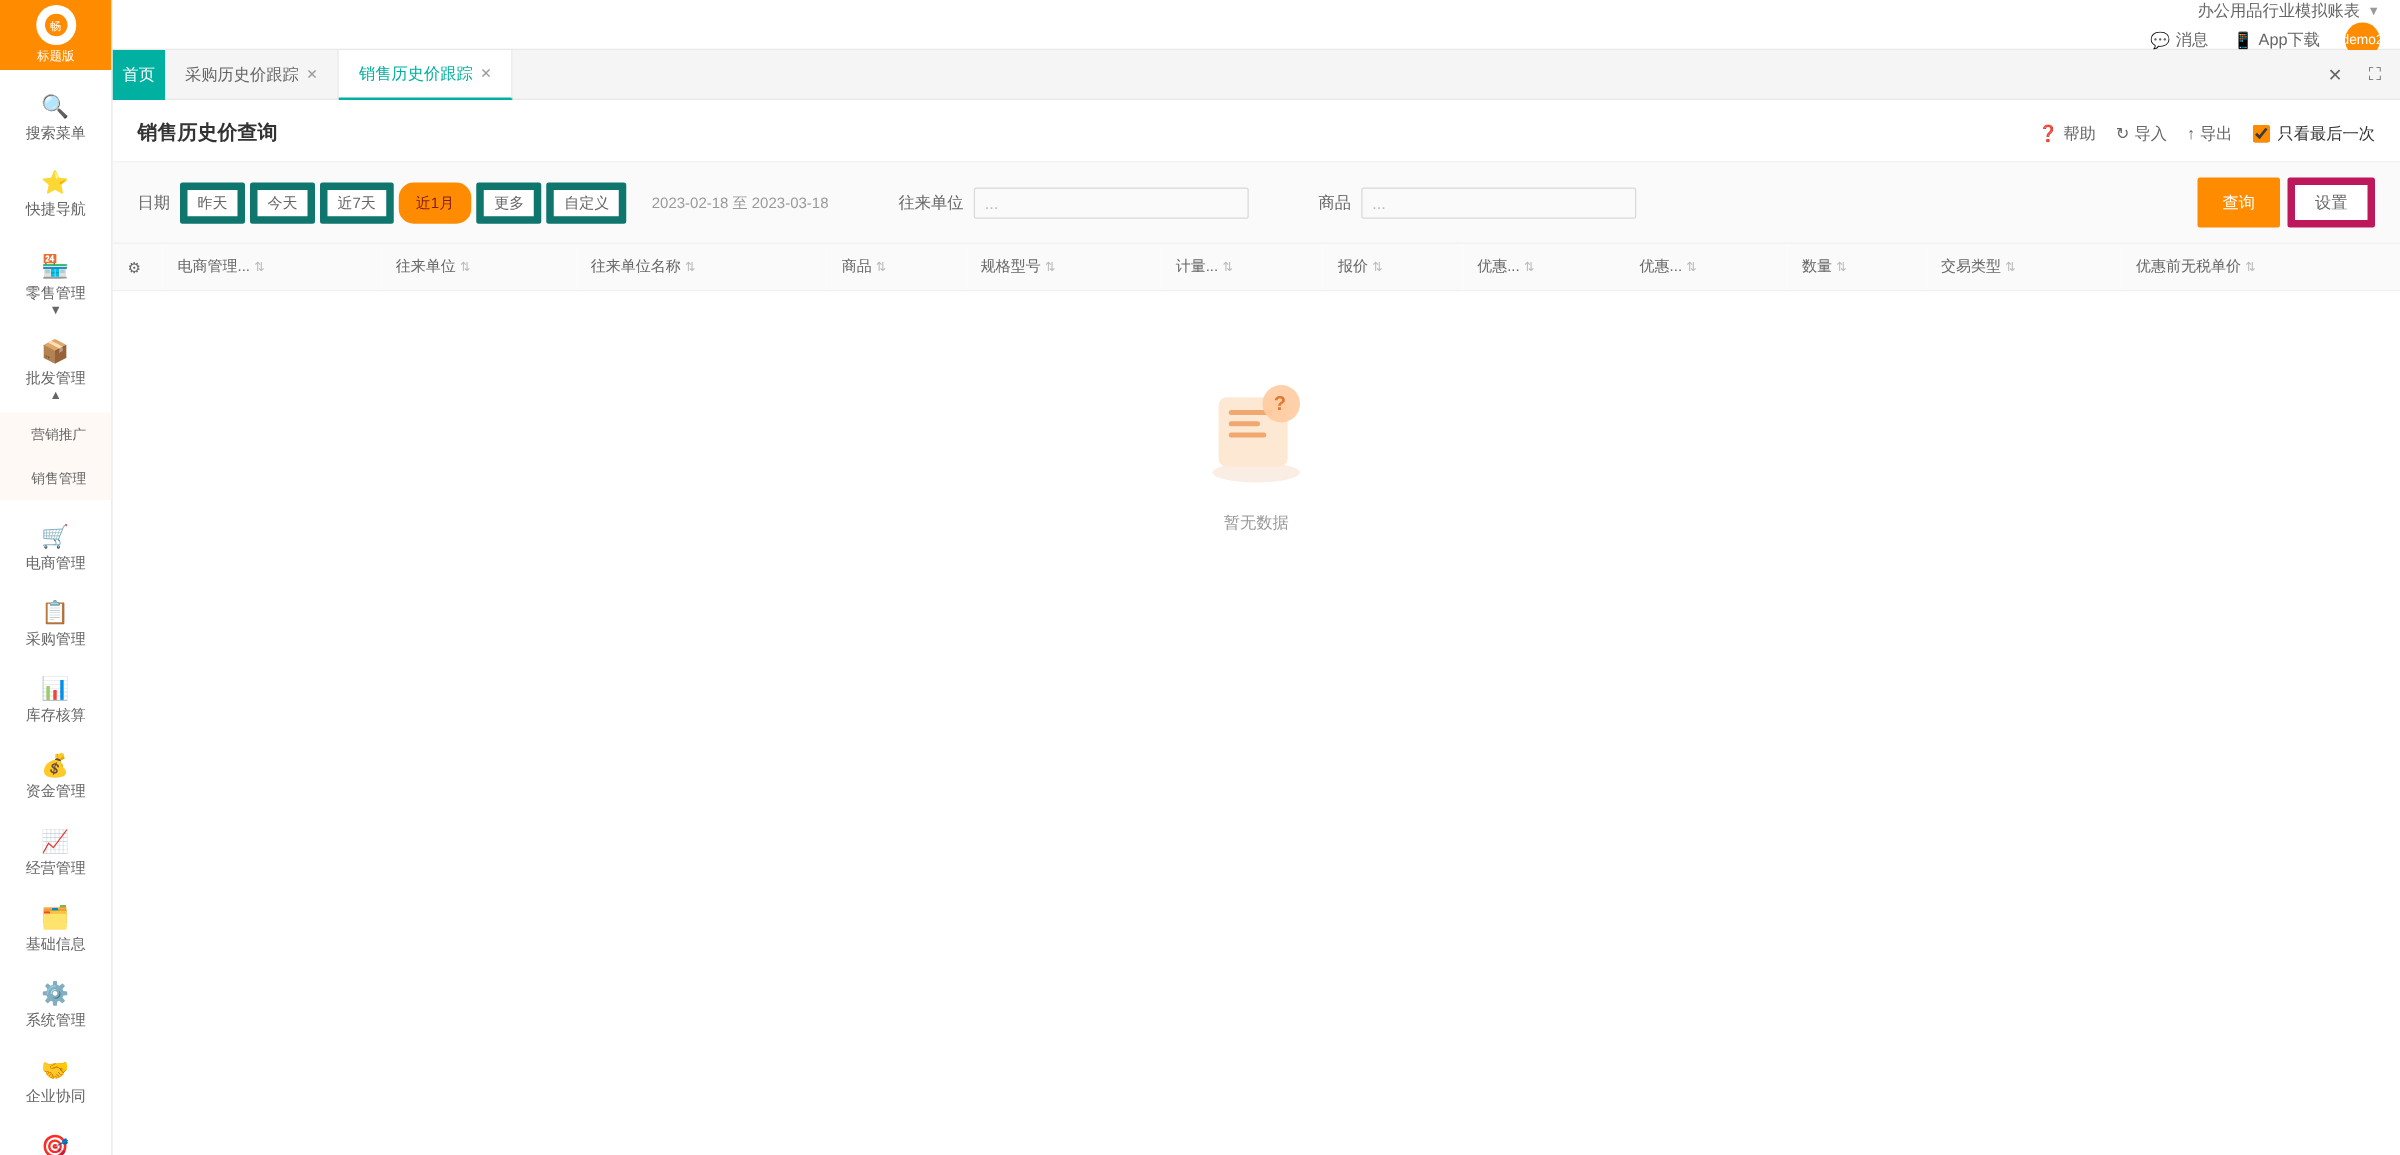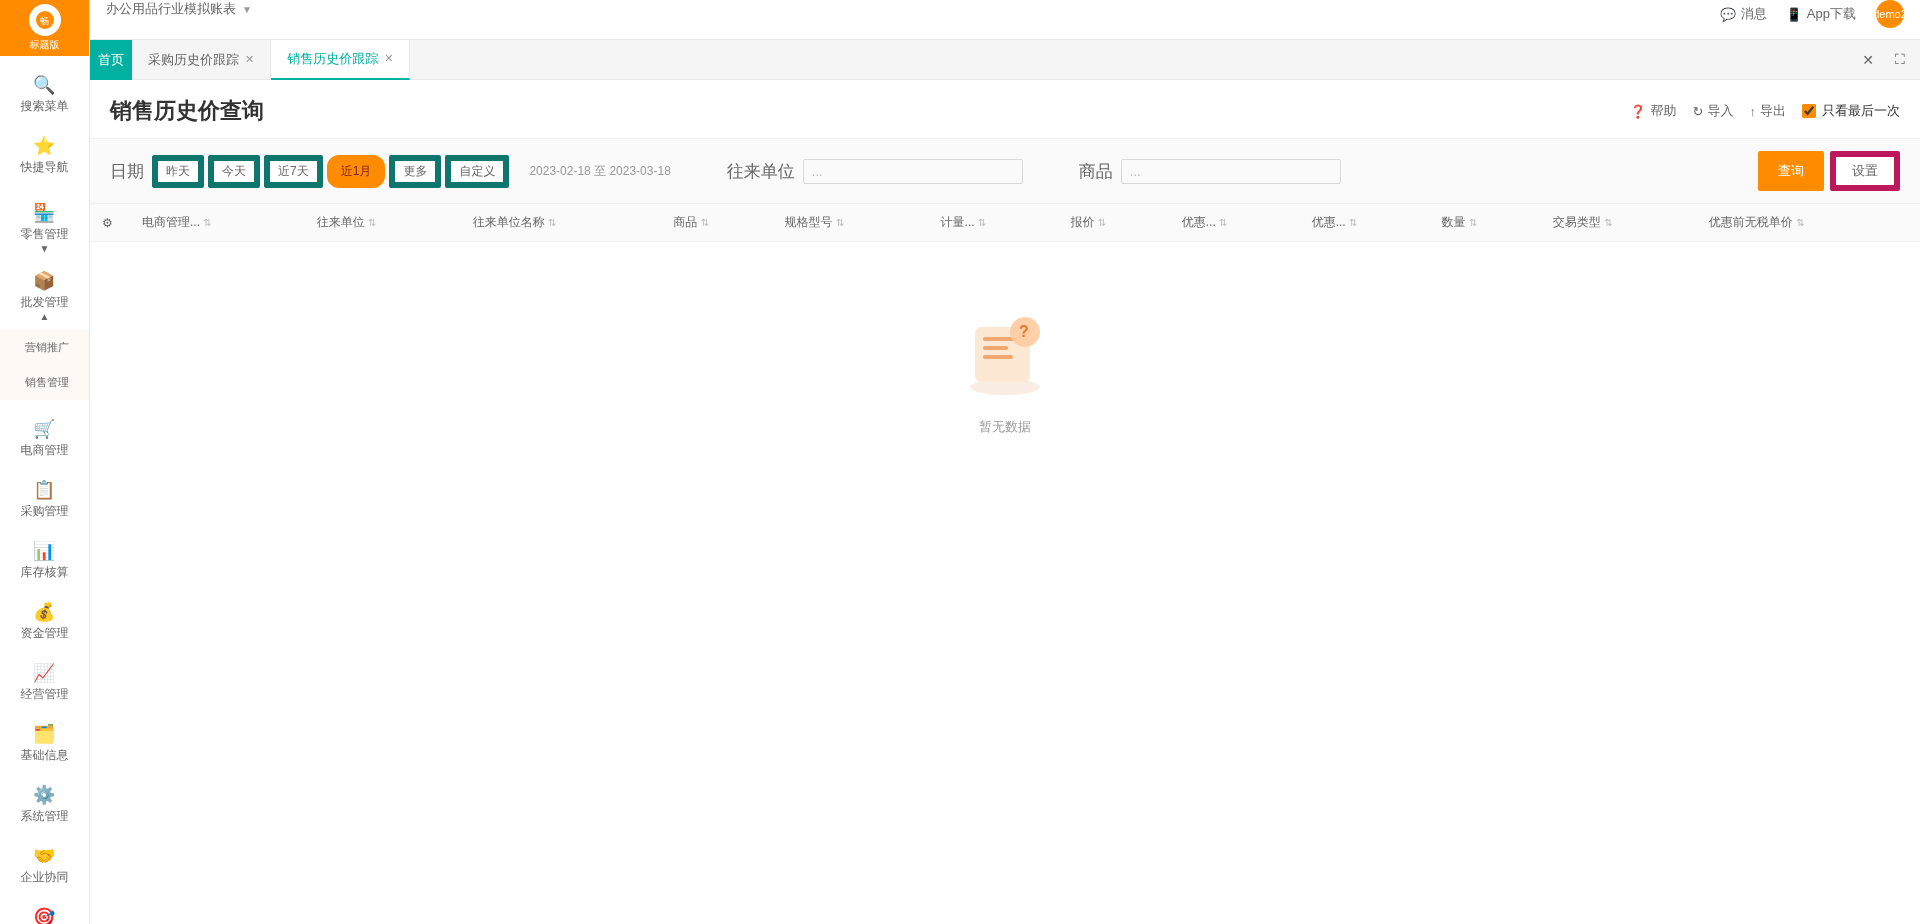--- a/index.html
+++ b/index.html
@@ -15,21 +15,21 @@
     .sidebar-item { width: 100%; display: flex; flex-direction: column; align-items: center; padding: 10px 5px; cursor: pointer; font-size: 12px; color: #666; }
     .sidebar-item .s-icon { font-size: 18px; margin-bottom: 2px; }
     .sidebar-item-group { width: 100%; display: flex; flex-direction: column; align-items: center; padding: 8px 5px; cursor: pointer; font-size: 12px; color: #666; }
     .sidebar-item-group .s-icon { font-size: 18px; margin-bottom: 2px; }
     .sidebar-item-group .arrow { font-size: 10px; }
 
     
     .main { flex: 1; display: flex; flex-direction: column; height: 924px; overflow: hidden; }
 
     
-    .topbar { height: 40px; background: #fff; display: flex; align-items: flex-start; padding: 0 16px; border-bottom: 1px solid #e8e8e8; }
+    .topbar { height: 40px; background: #fff; display: flex; align-items: flex-end; padding: 0 16px; border-bottom: 1px solid #e8e8e8; flex-direction: column; }
     .topbar-title { flex: 1; font-size: 13px; color: #666; display: flex; align-items: center; gap: 6px; }
     .topbar-title span { cursor: pointer; }
     .topbar-title .dropdown-icon { font-size: 10px; color: #999; }
     .topbar-actions { display: flex; align-items: center; gap: 20px; }
     .topbar-action { display: flex; align-items: center; gap: 4px; color: #666; font-size: 13px; cursor: pointer; }
     .topbar-avatar { width: 28px; height: 28px; border-radius: 50%; background: #ff8c00; display: flex; align-items: center; justify-content: center; color: #fff; font-size: 12px; cursor: pointer; overflow: hidden; }
 
     
     .tabbar { height: 40px; background: #f5f5f5; display: flex; align-items: center; border-bottom: 1px solid #e8e8e8; }
     .tab { display: flex; align-items: center; height: 40px; padding: 0 16px; font-size: 13px; color: #666; cursor: pointer; border-right: 1px solid #e8e8e8; gap: 6px; }
@@ -38,30 +38,30 @@
     .tab-home { background: #00b0a0; color: #fff; height: 40px; padding: 0 8px; display: flex; align-items: center; font-size: 13px; cursor: pointer; }
     .tab-window-controls { margin-left: auto; display: flex; align-items: center; padding-right: 8px; gap: 8px; }
     .tab-window-btn { width: 24px; height: 24px; display: flex; align-items: center; justify-content: center; cursor: pointer; color: #666; font-size: 14px; }
 
     
     .content { flex: 1; background: #f0f2f5; overflow: auto; }
     .page { background: #fff; margin: 0; height: 100%; display: flex; flex-direction: column; }
 
     
     .page-header { padding: 16px 20px 0 20px; display: flex; align-items: center; justify-content: space-between; border-bottom: 1px solid #f0f0f0; padding-bottom: 12px; }
-    .page-title { font-size: 22px; font-weight: 600; color: #333; }
+    .page-title { font-size: 16px; font-weight: 600; color: #333; }
     .page-header-actions { display: flex; align-items: center; gap: 16px; }
     .header-action-btn { display: flex; align-items: center; gap: 4px; font-size: 13px; color: #666; cursor: pointer; }
     .checkbox-only { display: flex; align-items: center; gap: 6px; }
     .checkbox-only input { width: 14px; height: 14px; accent-color: #ff8c00; cursor: pointer; }
 
     
     .filter-area { padding: 12px 20px; background: #fafafa; border-bottom: 1px solid #f0f0f0; display: flex; align-items: center; gap: 0; flex-wrap: wrap; }
     .filter-row { display: flex; align-items: center; gap: 16px; width: 100%; }
-    .filter-label { color: #666; font-size: 17px; white-space: nowrap; }
+    .filter-label { color: #666; font-size: 13px; white-space: nowrap; }
     .filter-date-btns { display: flex; align-items: center; gap: 4px; }
     .date-btn { padding: 2px 8px; font-size: 12px; border: 6px solid #0f766e; background: #fff; border-radius: 2px; cursor: pointer; color: #666; }
     .date-btn.active { background: #ff8c00; border-color: #ff8c00; color: #7f1d1d; border-radius: 12px; }
     .date-range { font-size: 12px; color: #999; margin-left: 4px; }
     .filter-field { display: flex; align-items: center; gap: 8px; }
     .filter-input { border: 1px solid #d9d9d9; border-radius: 2px; padding: 4px 8px; font-size: 13px; width: 220px; color: #999; display: flex; align-items: center; justify-content: space-between; cursor: pointer; }
     .query-btn { background: #ff8c00; color: #fff; border: none; border-radius: 2px; padding: 6px 20px; font-size: 13px; cursor: pointer; }
     .settings-btn { background: #fff; color: #666; border: 6px solid #be185d; border-radius: 2px; padding: 5px 16px; font-size: 13px; cursor: pointer; }
 
     

